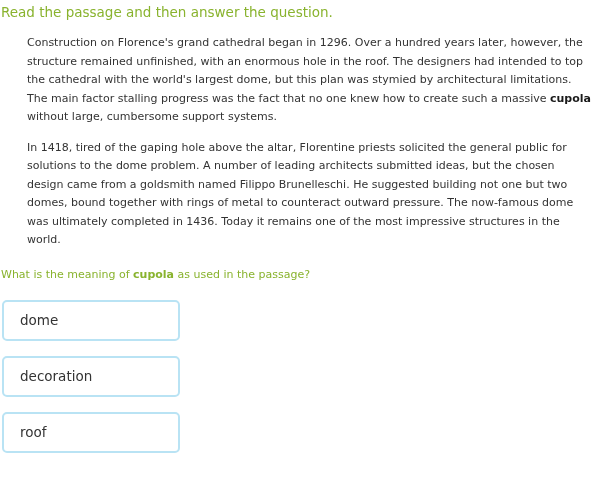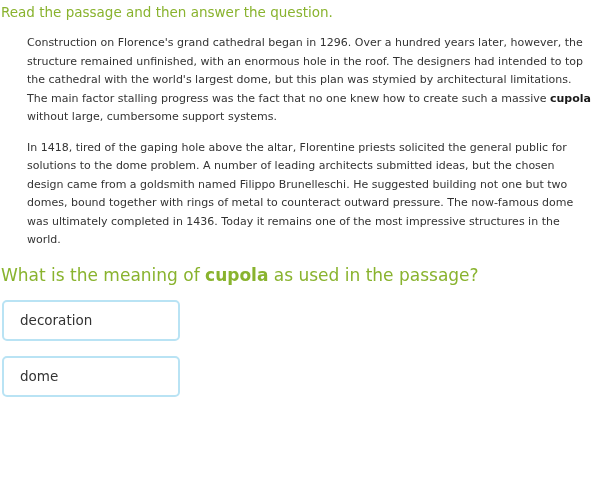--- a/index.html
+++ b/index.html
@@ -30,21 +30,21 @@
   }
   .passage p {
     margin: 0 0 12px 0;
   }
   .passage b {
     font-weight: bold;
     color: #1a1a1a;
   }
   .question {
     margin: 16px 0 12px 1px;
-    font-size: 17px;
+    font-size: 11px;
     line-height: 18px;
     color: var(--green);
   }
   .question b { font-weight: bold; }
   .options {
     margin-top: 16px;
   }
   .option {
     display: block;
     width: 178px;
@@ -69,18 +69,19 @@
   <div class="instruction">Read the passage and then answer the question.</div>
 
   <div class="passage">
     <p><span>Construction on Florence's grand cathedral began in 1296. Over a hundred years later, however, the structure remained unfinished, with an enormous hole in the roof. The designers had intended to top the cathedral with the world's largest dome, but this plan was stymied by architectural limitations. The main factor stalling progress was the fact that no one knew how to create such a massive </span><b>cupola</b><span> without large, cumbersome support systems.</span></p>
     <p>In 1418, tired of the gaping hole above the altar, Florentine priests solicited the general public for solutions to the dome problem. A number of leading architects submitted ideas, but the chosen design came from a goldsmith named Filippo Brunelleschi. He suggested building not one but two domes, bound together with rings of metal to counteract outward pressure. The now-famous dome was ultimately completed in 1436. Today it remains one of the most impressive structures in the world.</p>
   </div>
 
   <div class="question"><span>What is the meaning of </span><b>cupola</b><span> as used in the passage?</span></div>
 
   <div class="options">
+    <button class="option">dome</button>
     <button class="option">decoration</button>
-    <button class="option">dome</button>
+    <button class="option">roof</button>
 
   </div>
 
 </div>
 
 </body></html>

